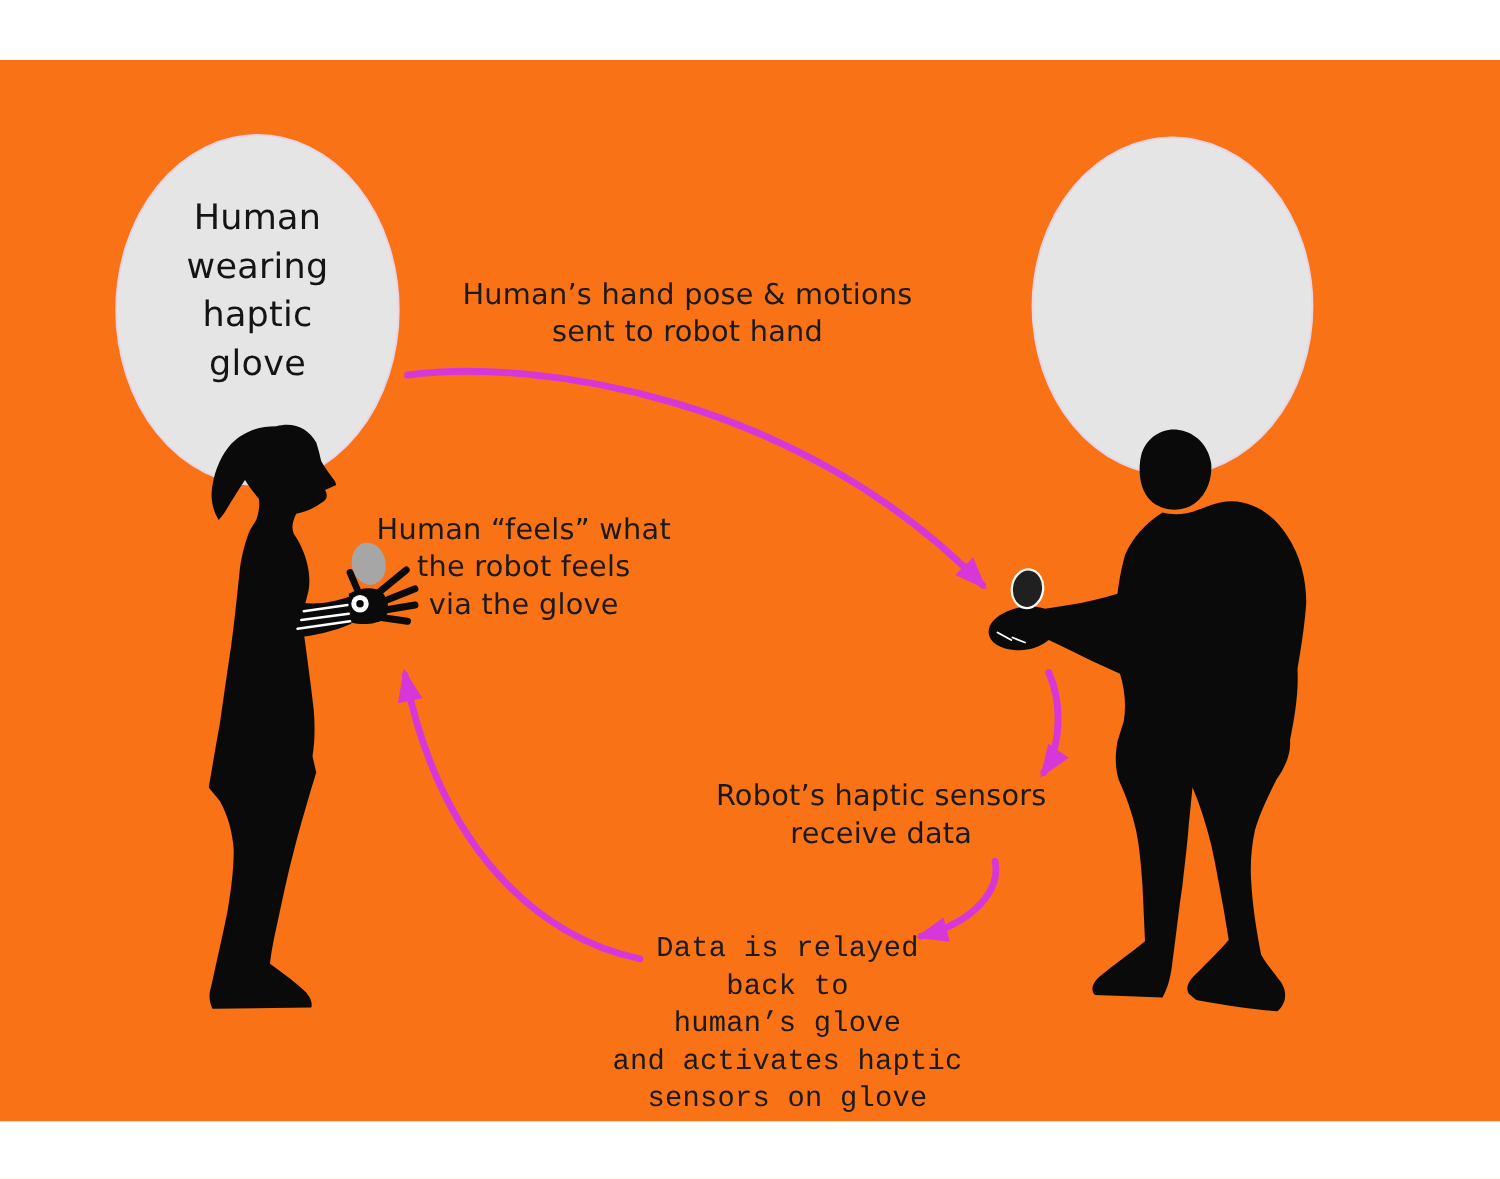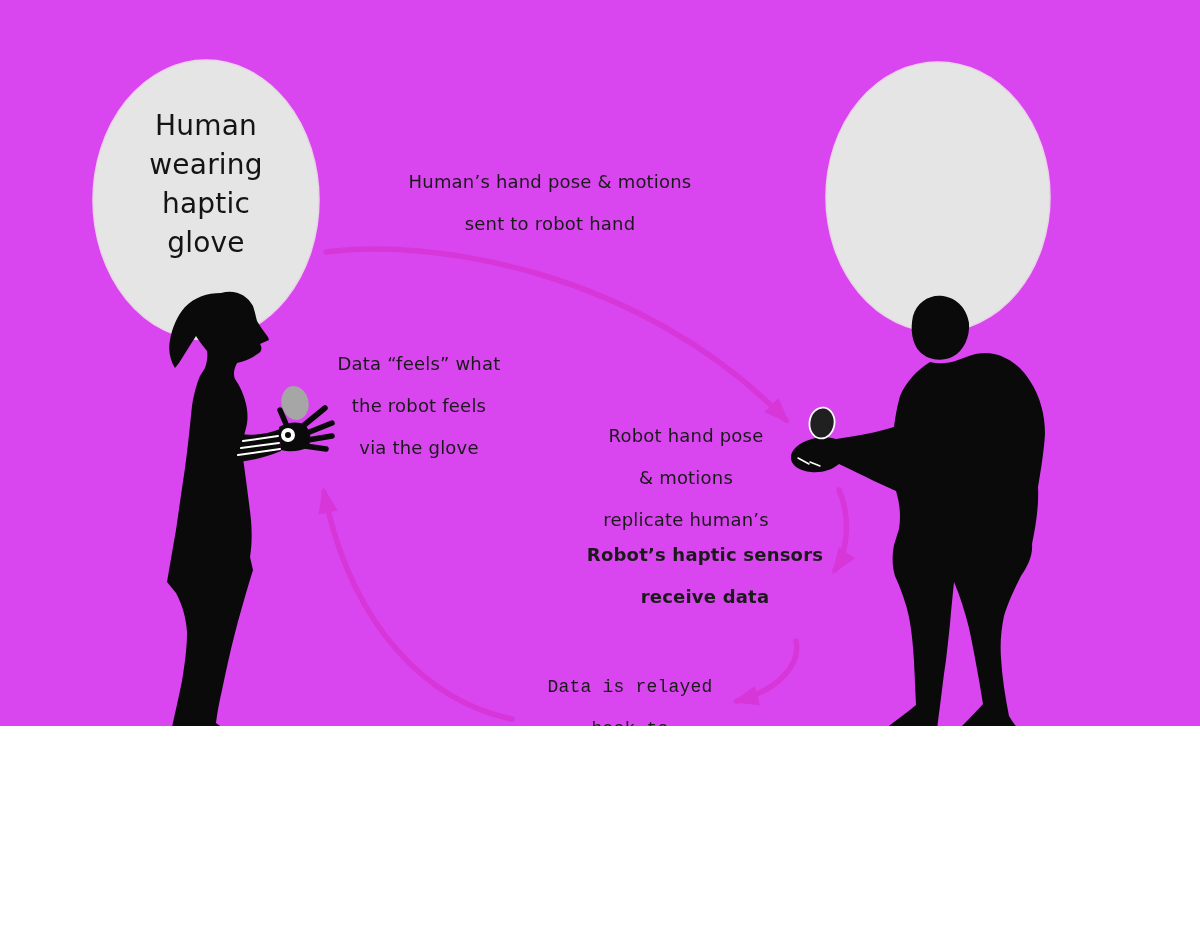--- a/index.html
+++ b/index.html
@@ -1,27 +1,27 @@
 <!DOCTYPE html>
 <html><head>
 <meta charset="utf-8">
 <style>
   * { margin: 0; padding: 0; box-sizing: border-box; }
   html, body { width: 1200px; height: 943px; background: #ffffff; }
   body { font-family: "DejaVu Sans", "Liberation Sans", sans-serif; }
-  .stage { position: relative; width: 1200px; height: 726px; background: #d946ef; overflow: hidden; }
+  .stage { position: relative; width: 1200px; height: 849px; background: #f97316; overflow: hidden; margin-top: 48px; }
   .art { position: absolute; left: 0; top: 0; width: 1200px; height: 943px; }
   .lbl {
     position: absolute;
     transform: translate(-50%, -50%);
     text-align: center;
     white-space: pre-line;
     color: #1a1a1a;
-    font-size: 18px;
-    line-height: 42px;
+    font-size: 23px;
+    line-height: 30px;
     letter-spacing: 0.2px;
   }
   .bubble-lbl {
     font-size: 28px;
     line-height: 39px;
     color: #141414;
   }
   .bubble { stroke: #e9d4e6; stroke-width: 1.5; }
   .arrow { fill: none; stroke-width: 5.5; stroke-linecap: round; }
   .glove-stripe { stroke: #ffffff; stroke-width: 2; fill: none; stroke-linecap: round; }
@@ -174,29 +174,26 @@
 
   <div class="lbl bubble-lbl" style="left:206px; top:184px;">Human
 wearing
 haptic
 glove</div>
 
 
   <div class="lbl" style="left:550px; top:203px;">Human’s hand pose &amp; motions
 sent to robot hand</div>
 
-  <div class="lbl" style="left:419px; top:406px;">Data “feels” what
+  <div class="lbl" style="left:419px; top:406px;">Human “feels” what
 the robot feels
 via the glove</div>
 
-  <div class="lbl" style="left:686px; top:478px;">Robot hand pose
-&amp; motions
-replicate human’s</div>
 
-  <div class="lbl" style="left:705px; top:576px;font-weight:bold;">Robot’s haptic sensors
+  <div class="lbl" style="left:705px; top:604px;">Robot’s haptic sensors
 receive data</div>
 
   <div class="lbl" style="left:630px; top:771px;font-family:Liberation Mono, monospace;">Data is relayed
 back to
 human’s glove
 and activates haptic
 sensors on glove</div>
 </div>
 
 </body></html>

